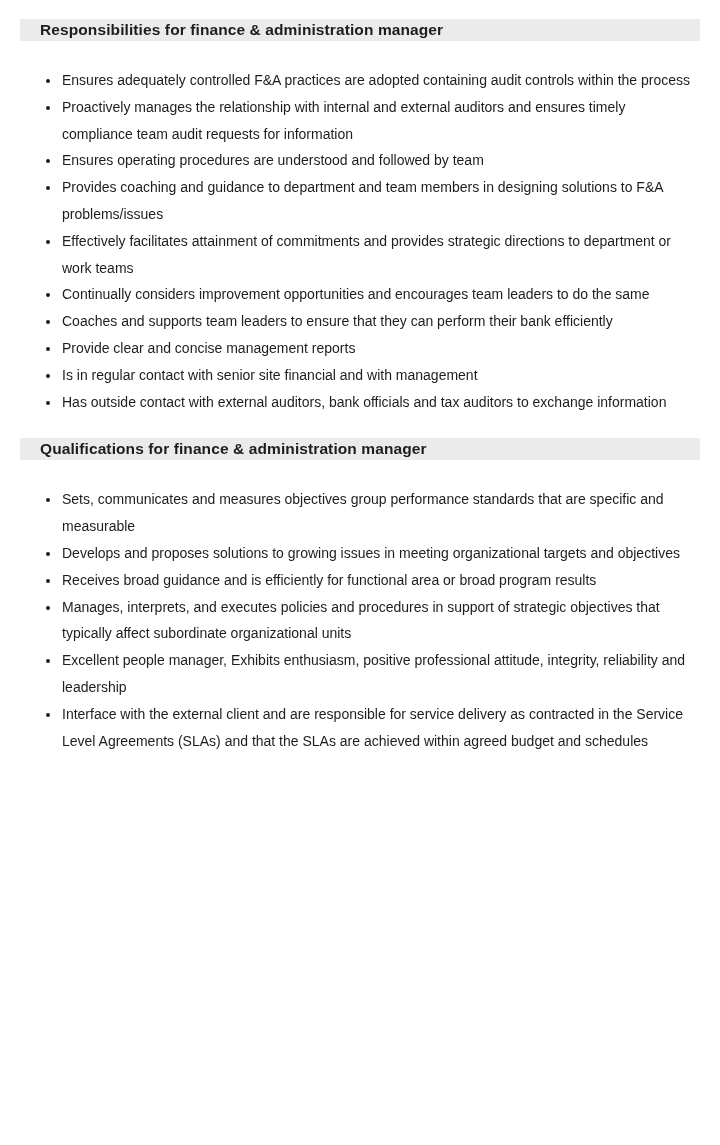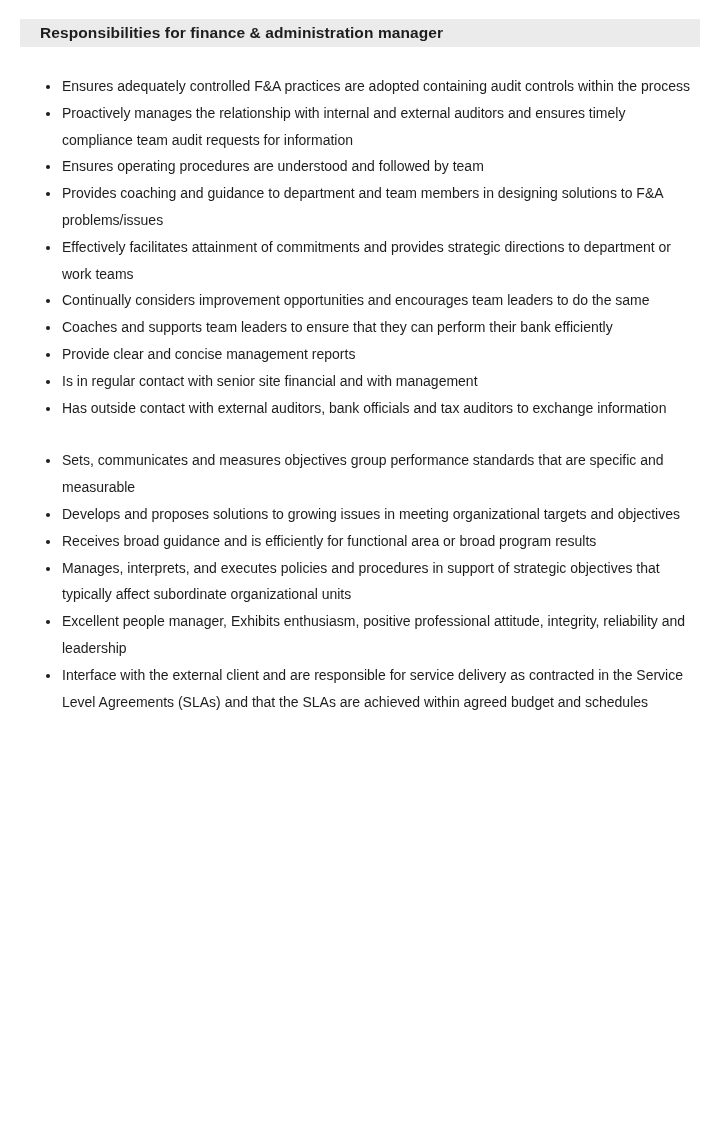--- a/index.html
+++ b/index.html
@@ -28,21 +28,21 @@
   p.intro {
     margin: 23px 20px 0 20px;
     font-size: 15.5px;
     line-height: 26.8px;
     font-weight: 400;
   }
   .section { margin-top: 19px; }
   .section-bar {
     margin: 0 20px;
     background: #ebebeb;
-    height: 28px;
+    height: 22px;
     display: flex;
     align-items: center;
     padding: 0 20px;
   }
   .section-bar .section-heading {
     font-size: 15.5px;
     font-weight: 700;
     letter-spacing: 0.1px;
   }
   ul.bullet-list {
@@ -75,20 +75,23 @@
         <li>Effectively facilitates attainment of commitments and provides strategic directions to department or work teams</li>
         <li>Continually considers improvement opportunities and encourages team leaders to do the same</li>
         <li>Coaches and supports team leaders to ensure that they can perform their bank efficiently</li>
         <li>Provide clear and concise management reports</li>
         <li>Is in regular contact with senior site financial and with management</li>
         <li>Has outside contact with external auditors, bank officials and tax auditors to exchange information</li>
       </ul>
   </div>
 
   <div class="section">
+    <div class="section-bar">
+      <span class="section-heading">Qualifications for finance &amp; administration manager</span>
+    </div>
     <ul class="bullet-list">
         <li>Sets, communicates and measures objectives group performance standards that are specific and measurable</li>
         <li>Develops and proposes solutions to growing issues in meeting organizational targets and objectives</li>
         <li>Receives broad guidance and is efficiently for functional area or broad program results</li>
         <li>Manages, interprets, and executes policies and procedures in support of strategic objectives that typically affect subordinate organizational units</li>
         <li>Excellent people manager, Exhibits enthusiasm, positive professional attitude, integrity, reliability and leadership</li>
         <li>Interface with the external client and are responsible for service delivery as contracted in the Service Level Agreements (SLAs) and that the SLAs are achieved within agreed budget and schedules</li>
       </ul>
   </div>
 

